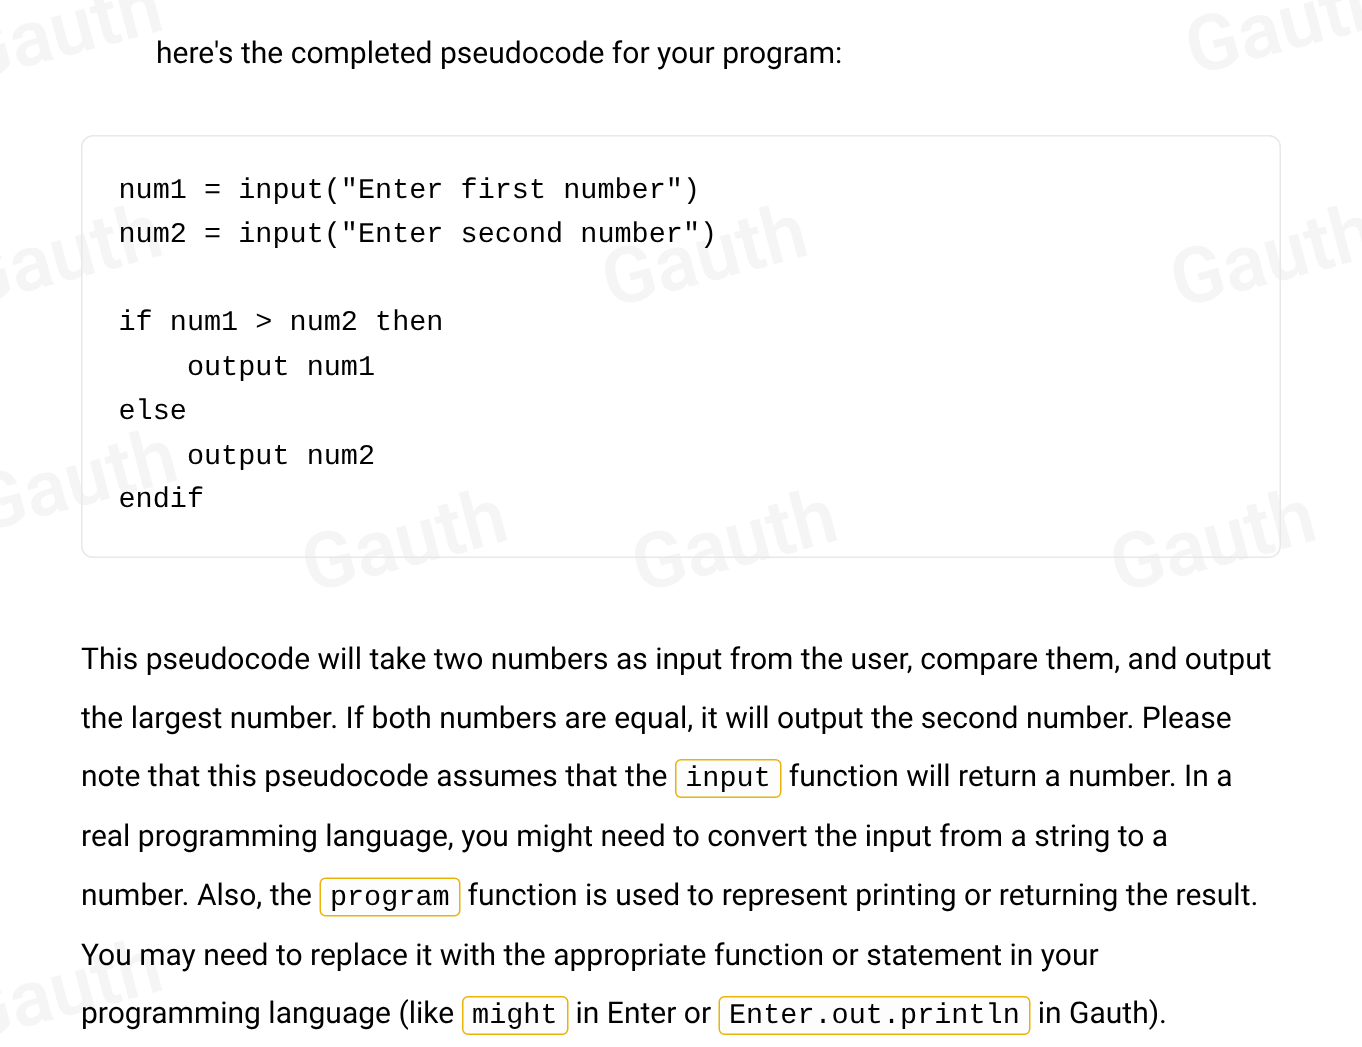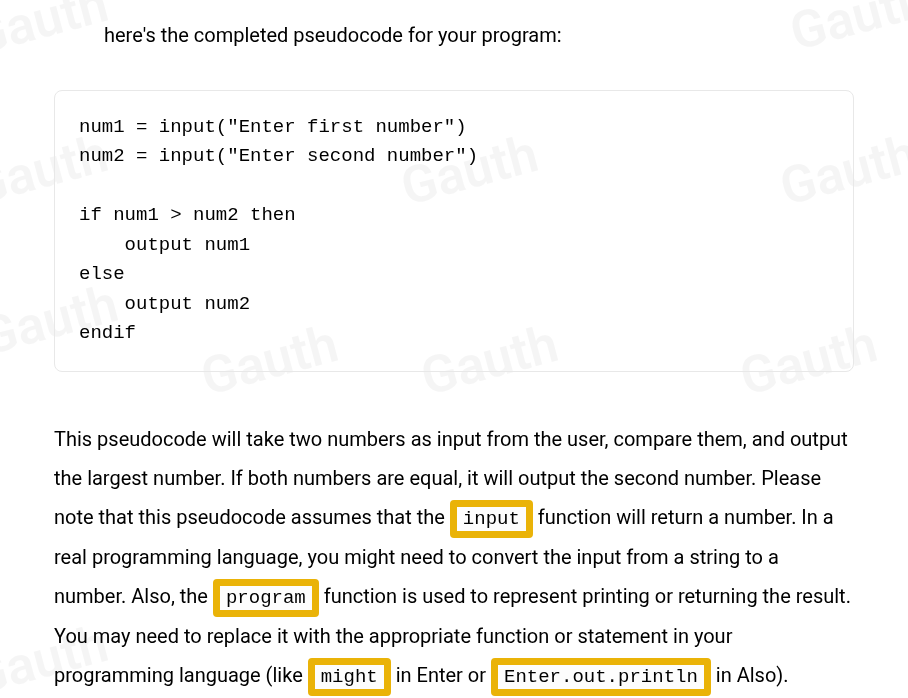--- a/index.html
+++ b/index.html
@@ -61,21 +61,21 @@
       position: relative;
     }
     .explanation {
       font-size: 20px;
       line-height: 1.95;
       font-weight: 400;
     }
     .inline-code {
       font-family: "SFMono-Regular", Consolas, "Liberation Mono", Menlo, Courier, monospace;
       font-size: 19px;
-      border: 7px solid #eab308;
+      border: 1px solid #eab308;
       border-radius: 4px;
       padding: 1px 6px;
       background: #fdfdfd;
     }
   </style>
 </head>
 <body>
 
 <div class="watermark wm1">Gauth</div>
 <div class="watermark wm2">Gauth</div>
@@ -103,16 +103,16 @@
 
   <div class="explanation">
     <span>This pseudocode will take two numbers as input from the user, compare them, and output the largest number. If both numbers are equal, it will output the second number. Please note that this pseudocode assumes that the </span>
     <span class="inline-code">input</span>
     <span> function will return a number. In a real programming language, you might need to convert the input from a string to a number. Also, the </span>
     <span class="inline-code">program</span>
     <span> function is used to represent printing or returning the result. You may need to replace it with the appropriate function or statement in your programming language (like </span>
     <span class="inline-code">might</span>
     <span> in Enter or </span>
     <span class="inline-code">Enter.out.println</span>
-    <span> in Also).</span>
+    <span> in Gauth).</span>
   </div>
 
 </div>
 
 </body></html>

